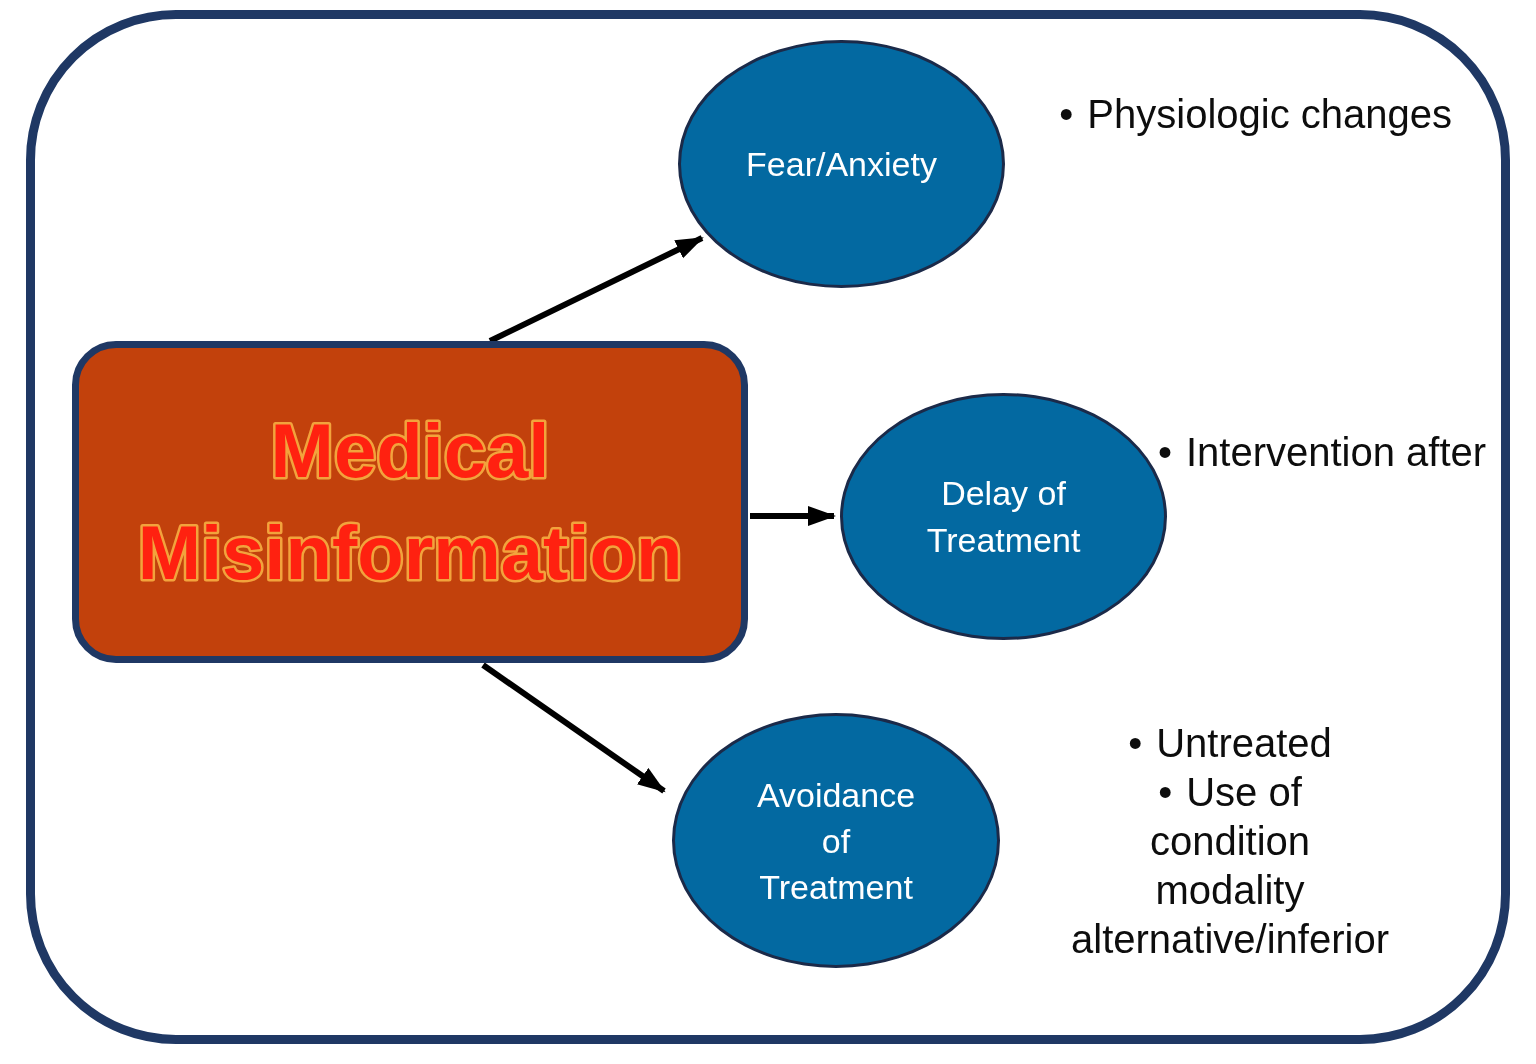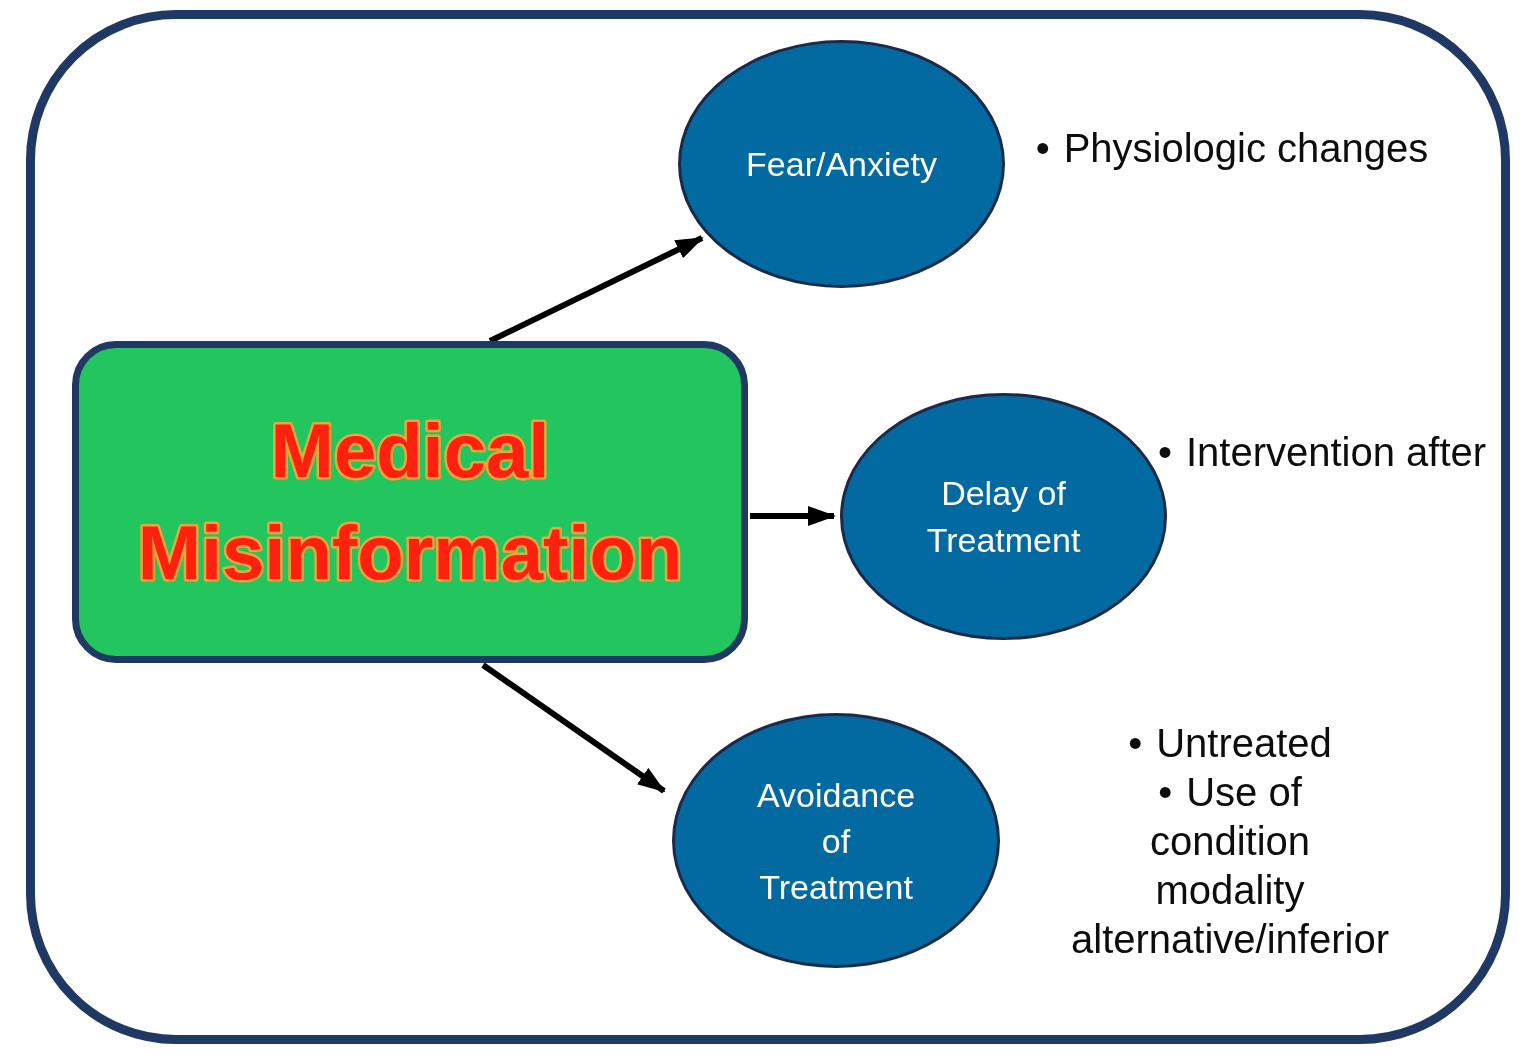--- a/index.html
+++ b/index.html
@@ -36,21 +36,21 @@
   }
   .center-box {
     position: absolute;
     left: 72px;
     top: 341px;
     width: 676px;
     height: 322px;
     box-sizing: border-box;
     border: 7px solid #1F3864;
     border-radius: 44px;
-    background: #22c55e;
+    background: #c2410c;
   }
   .center-box svg {
     display: block;
     width: 100%;
     height: 100%;
   }
   .title-text {
     font-family: "Liberation Sans", sans-serif;
     font-weight: bold;
     font-size: 76px;
@@ -93,23 +93,24 @@
     justify-content: center;
   }
   .bullets {
     position: absolute;
     text-align: center;
     color: #0d0d0d;
     font-size: 40px;
   }
   .bullets-fear {
     left: 1012px;
-    top: 121px;
+    top: 87px;
     width: 440px;
     line-height: 54px;
+    text-align: right;
   }
   .bullets-delay {
     left: 1122px;
     top: 428px;
     width: 400px;
     line-height: 48px;
   }
   .bullets-avoid {
     left: 1030px;
     top: 719px;

